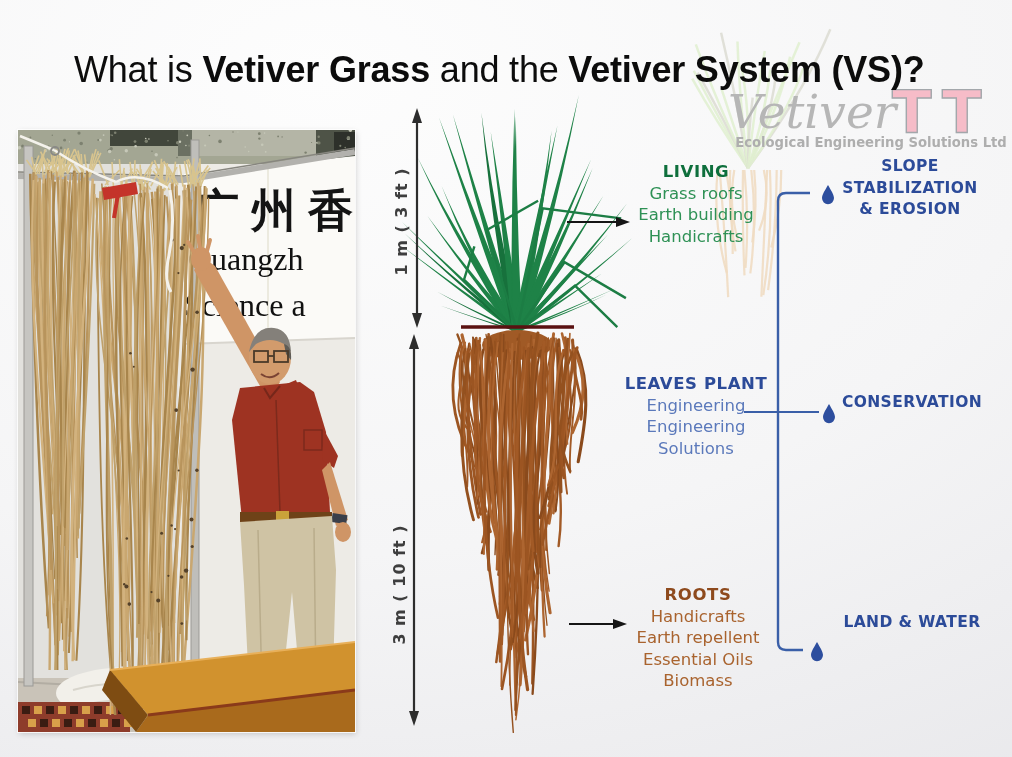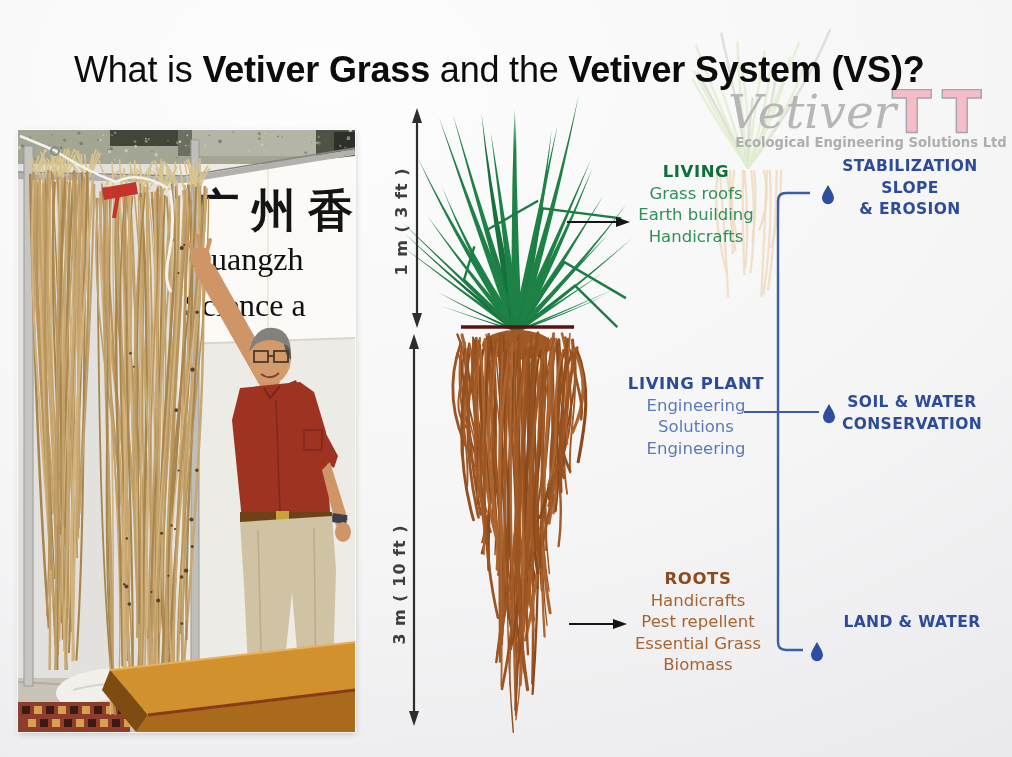--- a/index.html
+++ b/index.html
@@ -717,40 +717,39 @@
   <div class="mlabel" style="left:324px;top:575px;width:150px">3 m ( 10 ft )</div>
 
   <div class="tb green" style="left:600px;top:161px;width:192px">
     <div class="th">LIVING</div>
     <div class="tl">Grass roofs</div>
     <div class="tl">Earth building</div>
     <div class="tl">Handicrafts</div>
   </div>
 
   <div class="tb bluet" style="left:600px;top:373px;width:192px">
-    <div class="th">LIVING PLANT</div>
+    <div class="th">LEAVES PLANT</div>
+    <div class="tl">Engineering</div>
     <div class="tl">Engineering</div>
     <div class="tl">Solutions</div>
-    <div class="tl">Engineering</div>
   </div>
 
-  <div class="tb brown" style="left:603px;top:568px;width:190px">
+  <div class="tb brown" style="left:603px;top:584px;width:190px">
     <div class="th">ROOTS</div>
     <div class="tl">Handicrafts</div>
-    <div class="tl">Pest repellent</div>
-    <div class="tl">Essential Grass</div>
+    <div class="tl">Earth repellent</div>
+    <div class="tl">Essential Oils</div>
     <div class="tl">Biomass</div>
   </div>
 
   <div class="benefit" style="left:820px;top:156px;width:180px">
+    <div>SLOPE</div>
     <div>STABILIZATION</div>
-    <div>SLOPE</div>
     <div>&amp; EROSION</div>
   </div>
   <div class="benefit" style="left:822px;top:392px;width:180px">
-    <div>SOIL &amp; WATER</div>
     <div>CONSERVATION</div>
   </div>
   <div class="benefit" style="left:822px;top:612px;width:180px">
     <div>LAND &amp; WATER</div>
   </div>
 
 </div>
 
 </body></html>

